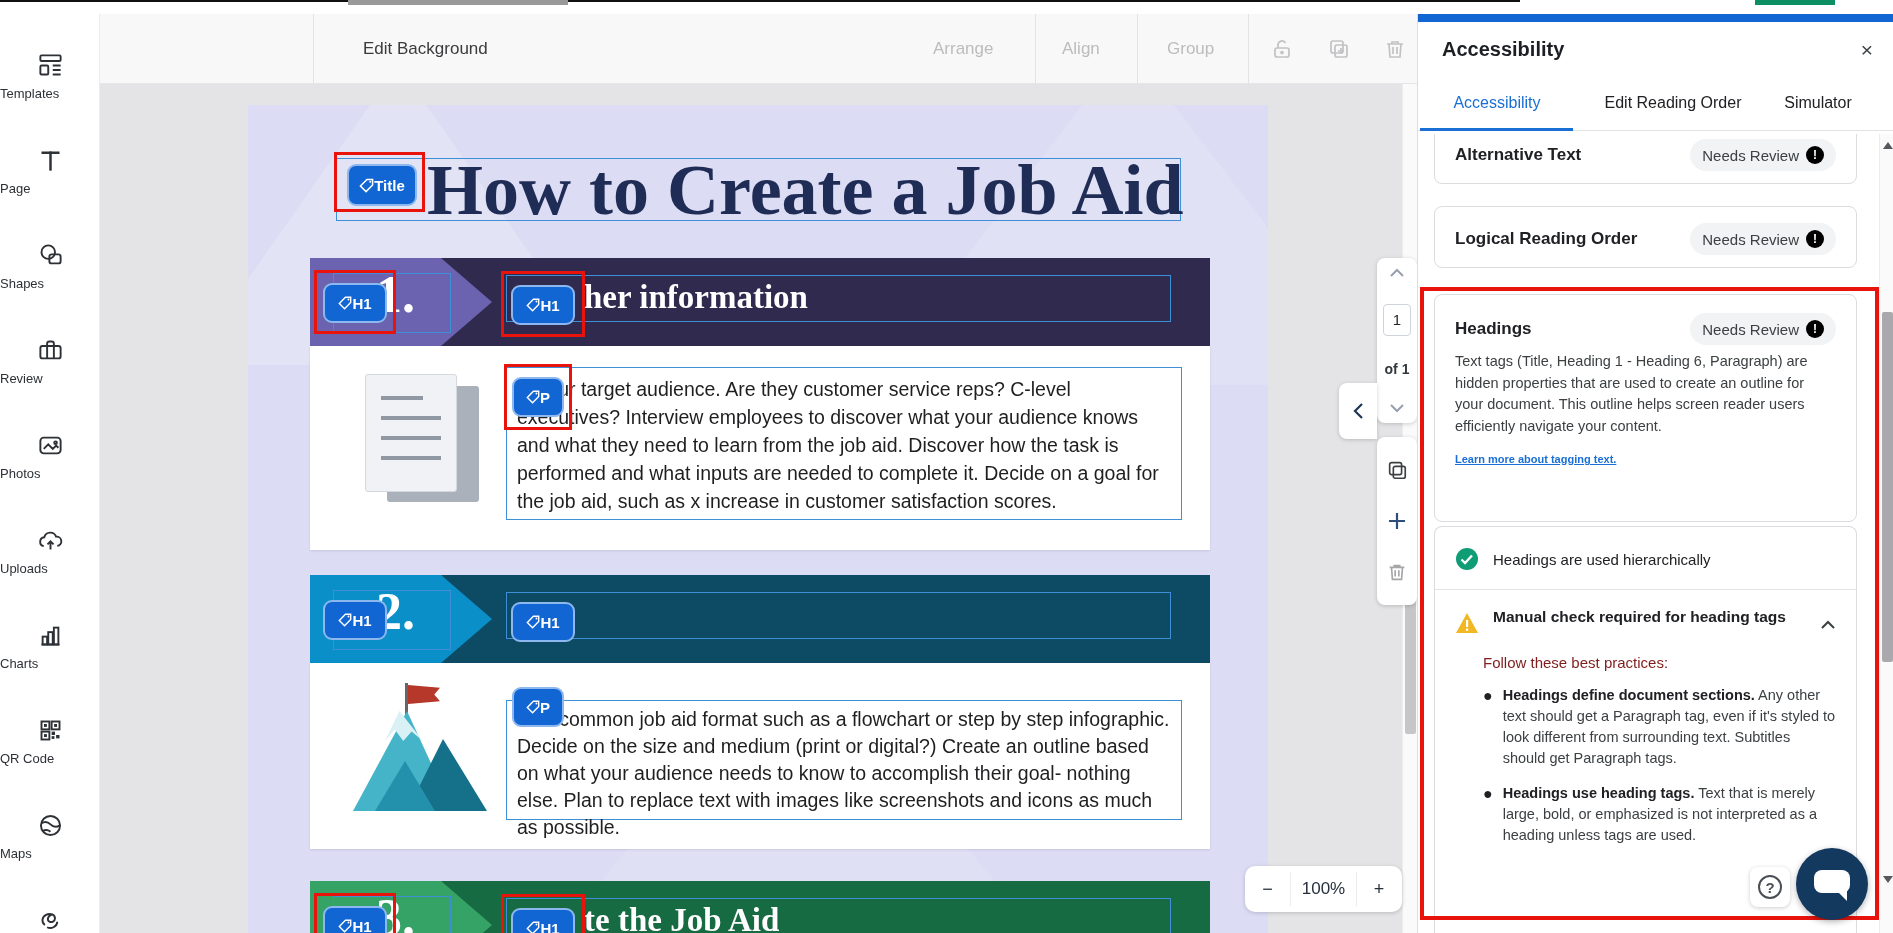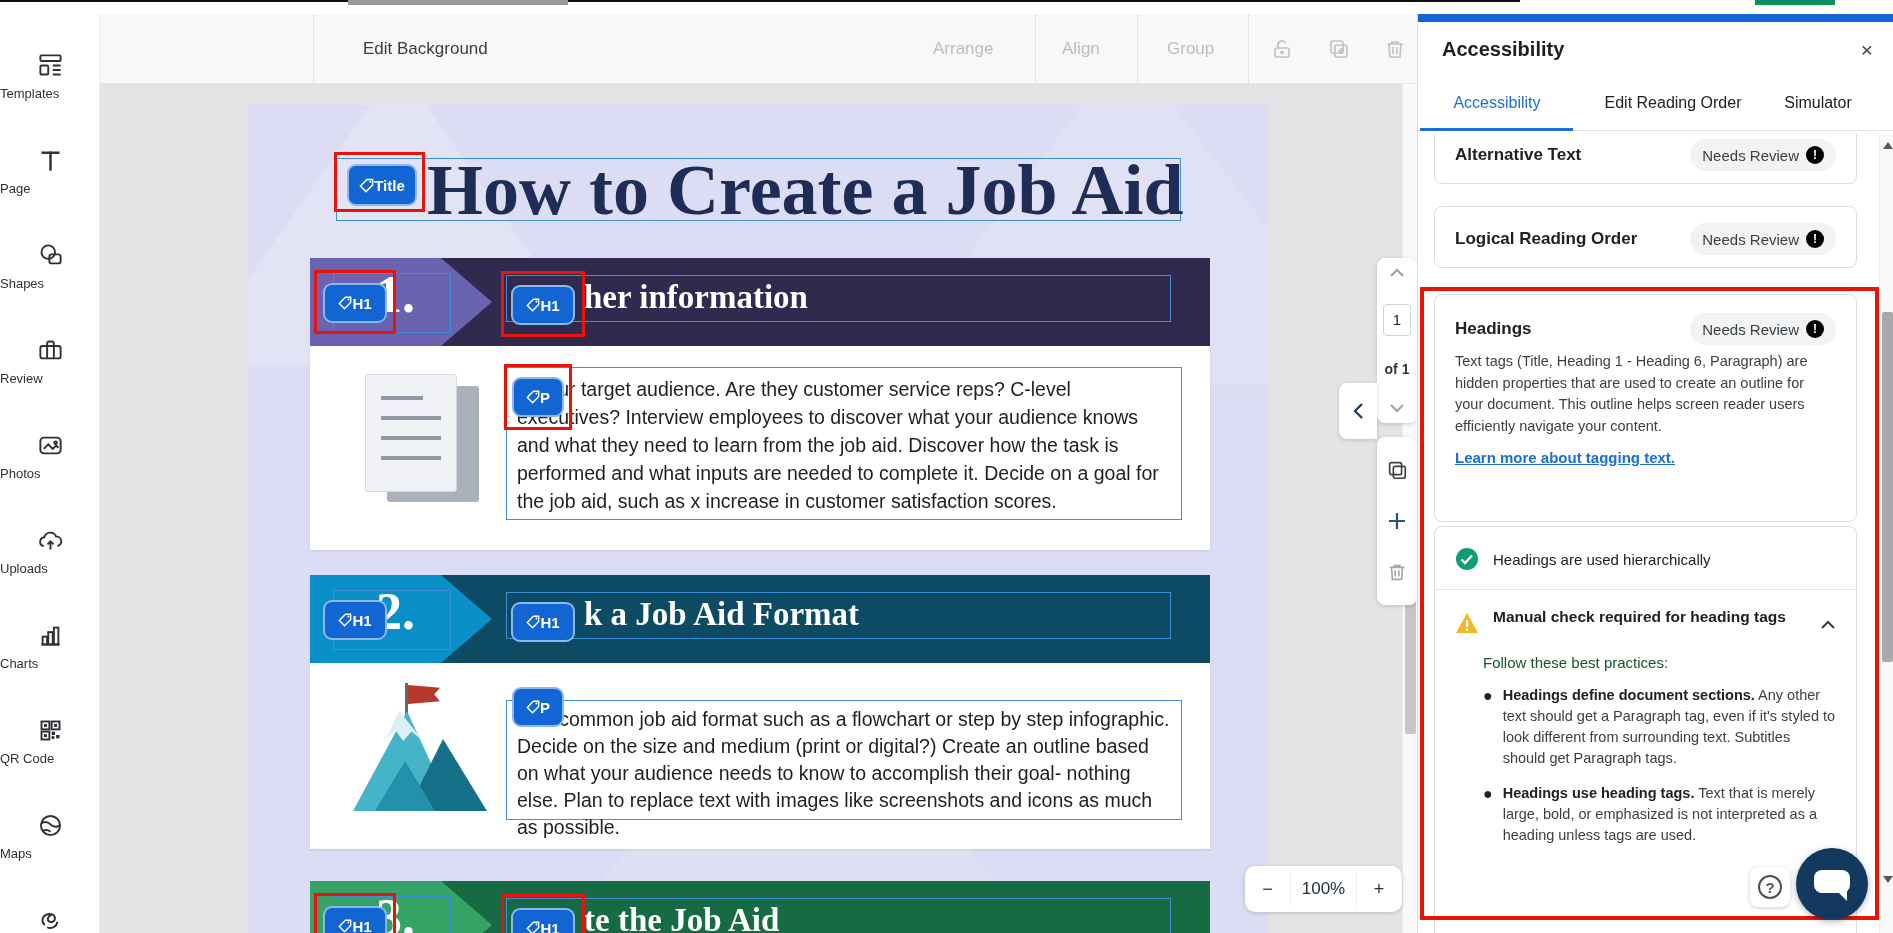--- a/index.html
+++ b/index.html
@@ -59,27 +59,27 @@
   .tab{position:absolute;top:0;height:56px;display:flex;align-items:center;justify-content:center;text-align:center;font-size:16px;color:#202124;cursor:pointer;line-height:1.3}
   .tab.active{color:#1a6fd4}
   .tab-underline{position:absolute;left:2px;top:114px;width:153px;height:3px;background:#1a6fd4}
   #panel-content{position:absolute;left:0;top:120px;width:461px;height:813px;overflow:hidden}
   .pcard{position:absolute;left:16px;width:423px;background:#fff;border:1px solid #dadce0;border-radius:8px}
   .pcard-row{display:flex;align-items:center;justify-content:space-between;padding:18px 20px}
   .pcard-title{font-size:17px;font-weight:bold;color:#202124}
   .nr-badge{background:#f1f3f4;border-radius:16px;padding:7px 12px;font-size:15px;color:#3c4043;display:flex;align-items:center;gap:7px;white-space:nowrap}
   .nr-dot{width:18px;height:18px;border-radius:50%;background:#000;color:#fff;font-size:12px;font-weight:bold;display:flex;align-items:center;justify-content:center}
   .pdesc{font-size:14.5px;line-height:21.5px;color:#3c4043;padding:0 20px}
-  .plink{font-size:15px;font-weight:bold;color:#1a6fd6;text-decoration:underline;padding:0 20px;display:inline-block;cursor:pointer}
+  .plink{font-size:11px;font-weight:bold;color:#1a6fd6;text-decoration:underline;padding:0 20px;display:inline-block;cursor:pointer}
   .checkrow{display:flex;align-items:center;gap:14px;padding:20px 20px 18px}
   .checkrow span{font-size:15px;color:#202124}
   .pdivider{height:1px;background:#e4e4e6;margin:0 0}
   .warnrow{display:flex;align-items:flex-start;gap:14px;padding:16px 20px 6px}
   .warn-title{font-size:15.5px;font-weight:bold;color:#202124;line-height:1.45;flex:1}
-  .practices{font-size:15px;color:#14532d;padding:14px 20px 4px 48px}
+  .practices{font-size:15px;color:#7f1d1d;padding:14px 20px 4px 48px}
   .bullet{display:flex;gap:10px;padding:10px 20px 4px 48px;font-size:14.5px;line-height:21px;color:#3c4043}
   .bullet .dot{font-size:16px;color:#202124;line-height:21px}
   .bullet b{color:#202124}
 
   
   .sb-track{position:absolute;background:#fafafa;border-left:1px solid #ededed}
   .sb-thumb{position:absolute;background:#a9a9ad;border-radius:2px}
   .sb-arrow{position:absolute;width:0;height:0}
 
   
@@ -282,21 +282,20 @@
           <span>P</span>
         </div>
         <div class="redbox" style="left:194px;top:18px;width:68px;height:66px"></div>
       </div>
 
       <div class="banner" style="top:470px;height:88px;background:#0d4a63">
         <div class="chev" style="width:182px;background:#0a8fc9"></div>
         <div class="selbox" style="left:23px;top:15px;width:118px;height:60px"></div>
         <div class="num" style="left:66px;top:7px">2.</div>
         <div class="selbox" style="left:196px;top:17px;width:665px;height:47px"></div>
-        <div class="bhead" style="left:274px;top:21px">k a Job Aid Format</div>
         <div class="tagbadge" style="left:13px;top:25px;width:64px;height:40px">
           <svg width="14" height="14" viewBox="0 0 16 16" fill="none" stroke="#fff" stroke-width="1.6">
               <path d="M1.5 8.5 8.5 1.5h6v6l-7 7z"></path>
               <circle cx="12" cy="4" r="1.1" fill="#fff" stroke="none"></circle>
             </svg>
           <span>H1</span>
         </div>
         <div class="tagbadge" style="left:201px;top:27px;width:64px;height:40px">
           <svg width="14" height="14" viewBox="0 0 16 16" fill="none" stroke="#fff" stroke-width="1.6">
               <path d="M1.5 8.5 8.5 1.5h6v6l-7 7z"></path>

